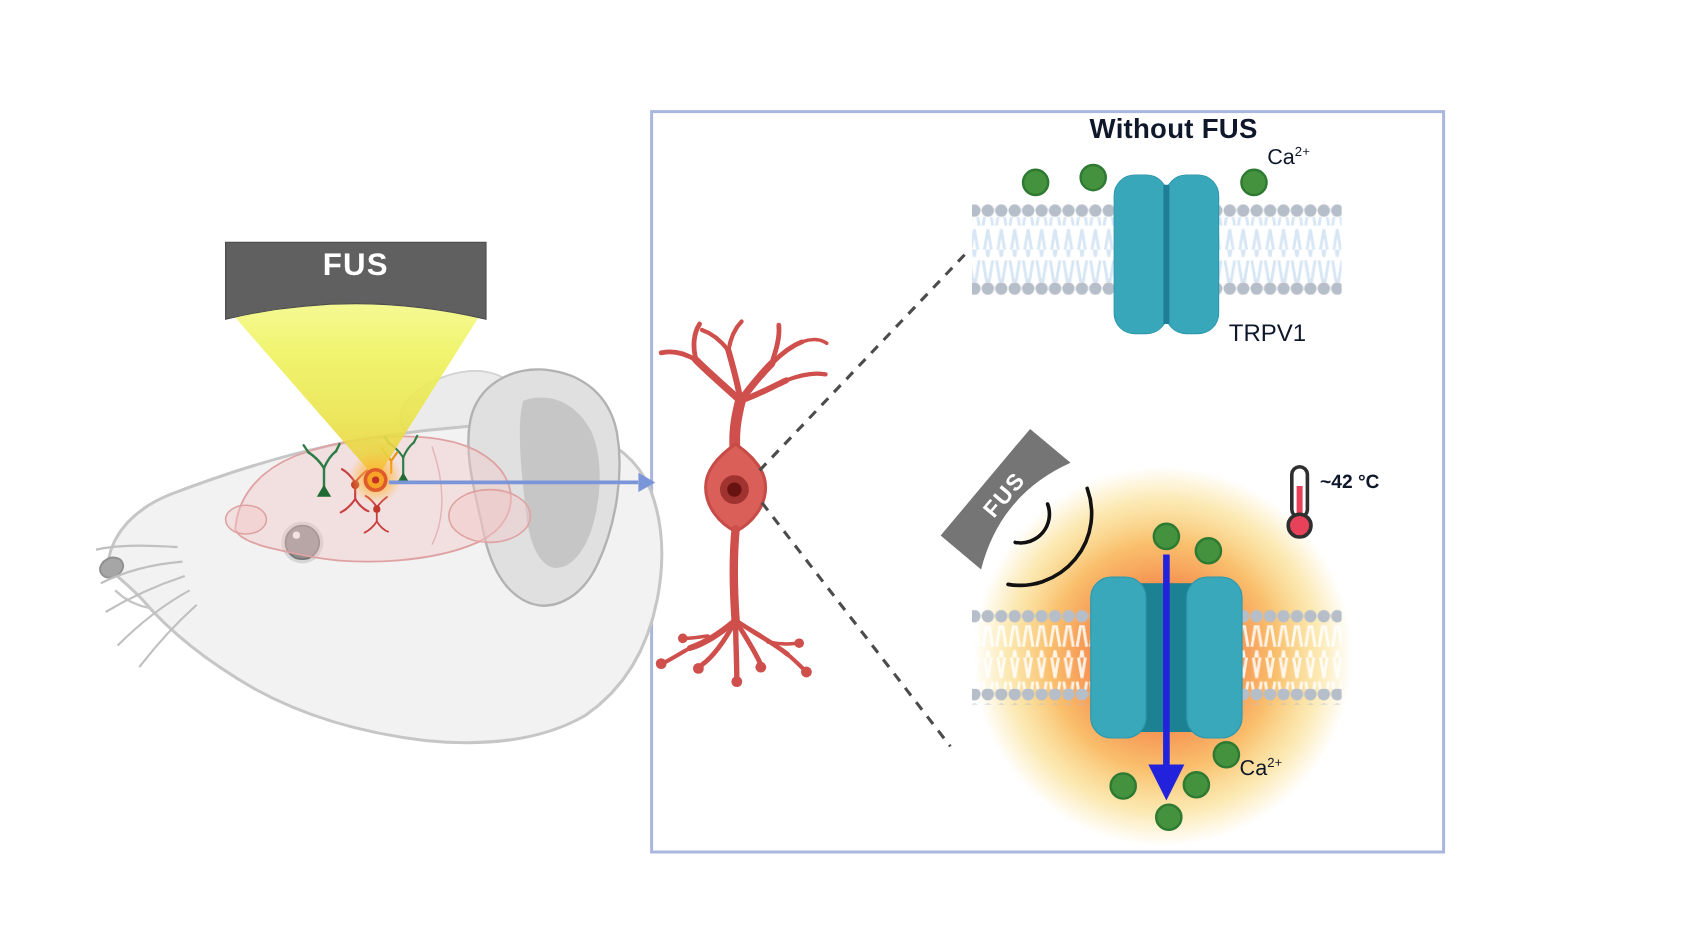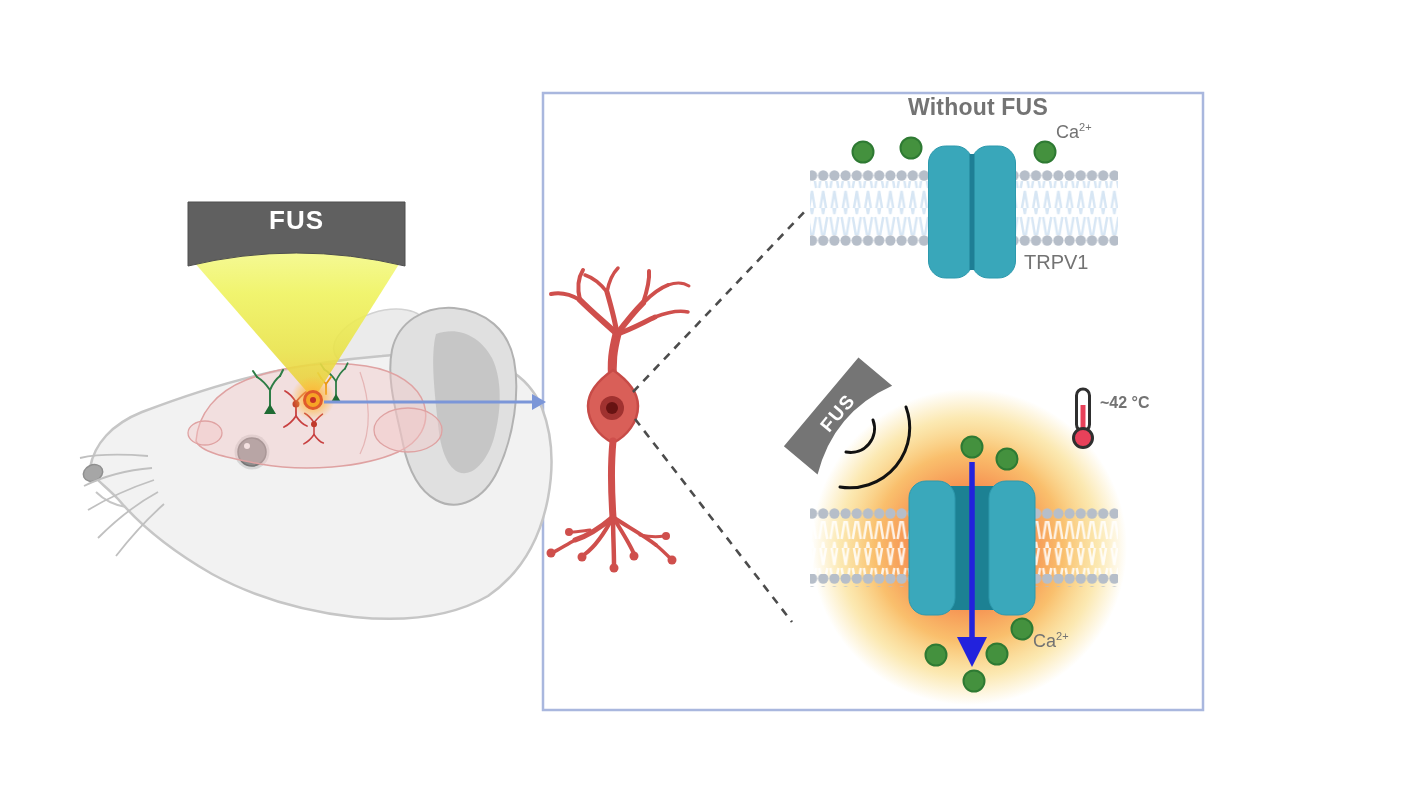--- a/index.html
+++ b/index.html
@@ -1,24 +1,24 @@
 <!DOCTYPE html>
 <html><head>
 <meta charset="utf-8">
 <style>
   html,body{margin:0;padding:0;background:#ffffff;}
   body{width:1408px;height:786px;font-family:"Liberation Sans",sans-serif;}
   .stage{position:relative;width:1408px;height:786px;background:#ffffff;overflow:hidden;}
   .stage svg{position:absolute;left:0;top:0;}
-  .lbl{position:absolute;color:#737373;white-space:nowrap;}
+  .lbl{position:absolute;color:#0f172a;white-space:nowrap;}
   .lbl.center{text-align:center;}
   .panel-title{font-size:23px;font-weight:700;letter-spacing:.2px;}
   .ca-label{font-size:18px;font-weight:400;}
   .ca-label sup{font-size:11px;vertical-align:super;letter-spacing:0;}
-  .trpv-label{font-size:20px;font-weight:500;}
+  .trpv-label{font-size:20px;font-weight:500;margin-top:16px;}
   .temp-label{font-size:16px;font-weight:600;}
   .fus-main{font-size:26px;font-weight:700;color:#fff;letter-spacing:1px;}
   .fus-inset{font-size:19px;font-weight:700;color:#fff;letter-spacing:1.5px;
              transform:rotate(-50deg);transform-origin:50% 50%;}
 </style>
 </head>
 <body>
 
 <div class="stage">
 <svg width="1408" height="786" viewBox="0 0 1408 786">

